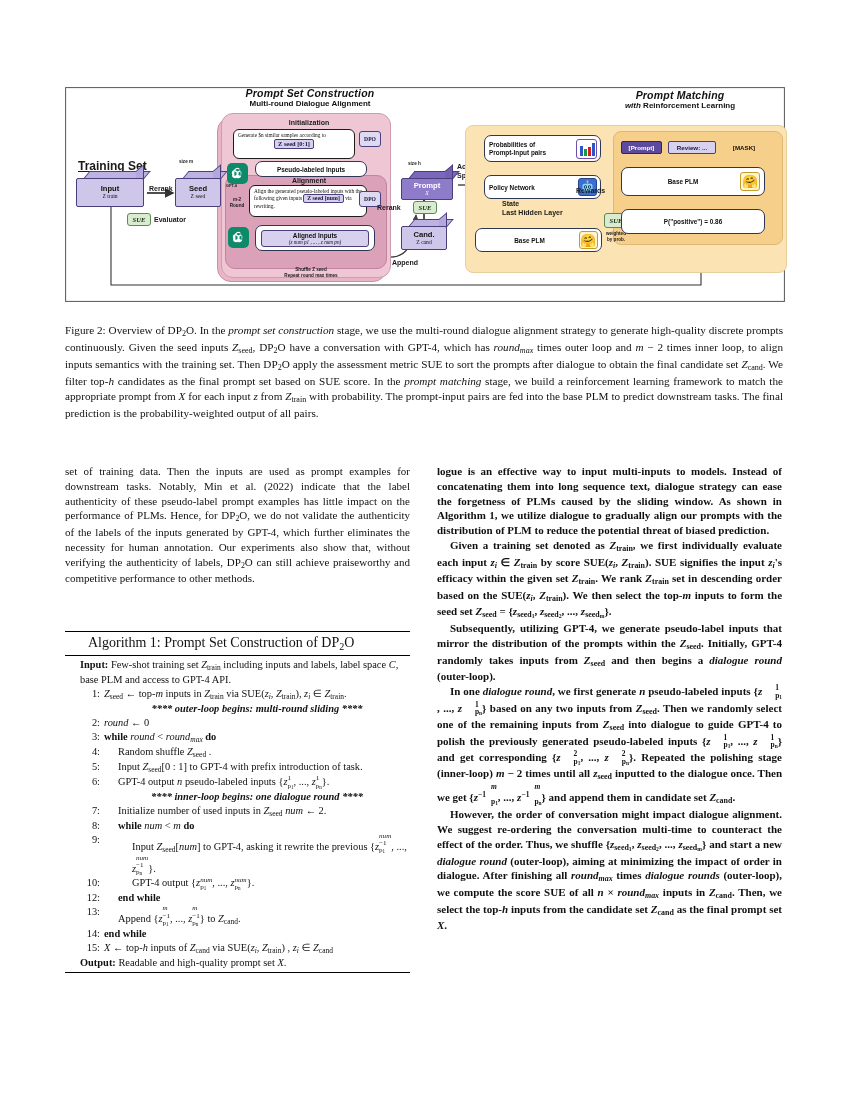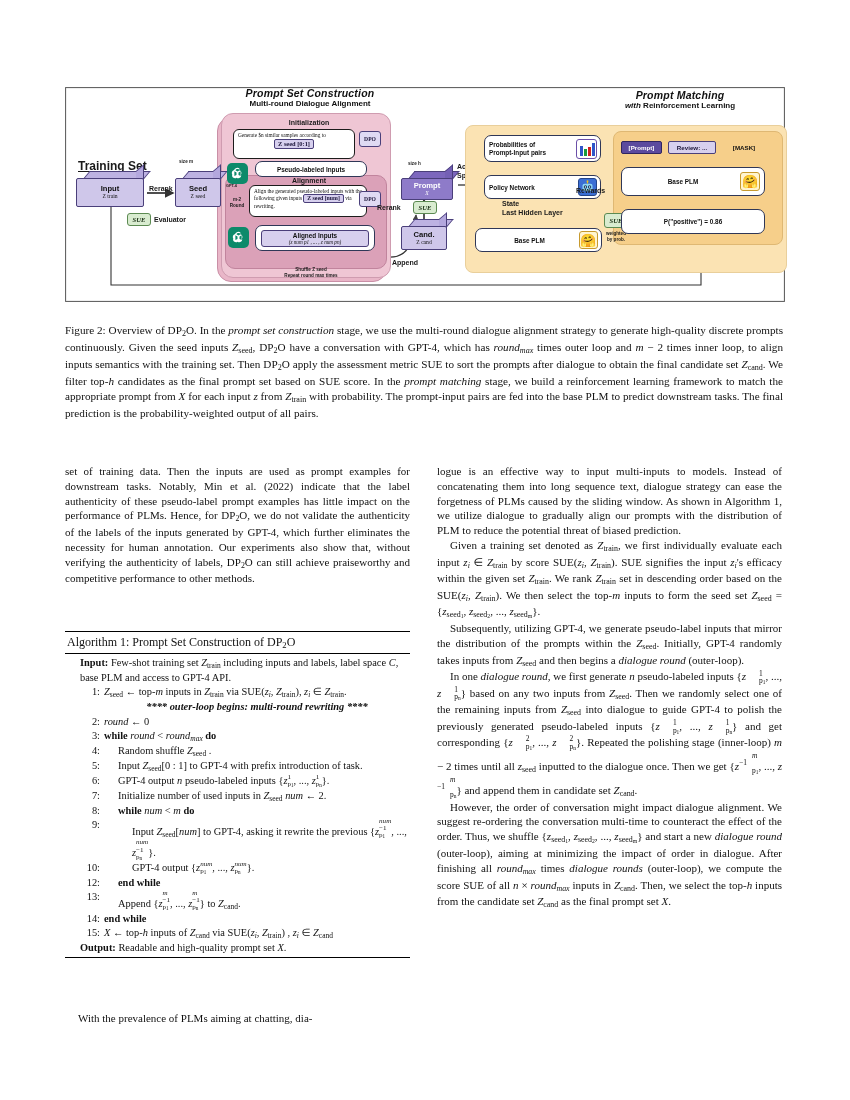--- a/index.html
+++ b/index.html
@@ -148,29 +148,29 @@
     position:absolute; left:65px; top:314px; width:718px;
     font-size:11.2px; line-height:1.36; text-align:justify;
   }
   .caption i{ font-style:italic; }
   sub{ font-size:.72em; vertical-align:-0.25em; }
   .mi{ font-style:italic; }
 
   
   .col{ position:absolute; width:345px; font-size:11px; line-height:1.345; text-align:justify; }
   .col-l{ left:65px; top:455px; }
-  .col-r{ left:437px; top:455px; }
+  .col-r{ left:437px; top:455px;font-weight:bold; }
   .col p{ margin:0; text-indent:13px; }
   .col p.noind{ text-indent:0; }
 
   
   .algo{ position:absolute; left:65px; top:622px; width:345px; }
   .algo .rule{ border-top:1.1px solid #000; }
   .algo .rule-thin{ border-top:0.8px solid #000; }
-  .algo .atitle{ font-size:12px; padding:3px 0 3px 2px; }
+  .algo .atitle{ font-size:14px; padding:3px 0 3px 2px;margin-left:21px; }
   .algo .abody{ font-size:10.4px; line-height:1.36; padding:2px 0 2px 0; }
   .algo .line{ display:flex;margin-left:15px; }
   .algo .num{ width:20px; text-align:right; flex:none; padding-right:4px; font-family:"Liberation Serif",serif;}
   .algo .txt{ flex:1; }
   .algo .ind1{ padding-left:14px; }
   .algo .ind2{ padding-left:28px; }
   .algo .cmt{ font-style:italic; font-weight:bold; text-align:center; }
   .algo b{ font-weight:bold; }
   .cal{ font-family:"Liberation Serif",serif; font-style:italic; }
   .supsub{ display:inline-block; vertical-align:-0.35em; font-size:.68em; line-height:1; text-align:left; }
@@ -432,41 +432,45 @@
           <span>Few-shot training set <span class="cal">Z</span><sub>train</sub> including inputs and labels, label space <span class="cal">C</span>, base PLM and access to GPT-4 API.</span>
         </div>
       </div>
       <div id="algo-lines">
           <div class="line">
             <div class="num">1:</div>
             <div class="txt"><span class="cal">Z</span><sub>seed</sub> ← top-<span class="mi">m</span> inputs in <span class="cal">Z</span><sub>train</sub> via SUE(<span class="mi">z<sub>i</sub></span>, <span class="cal">Z</span><sub>train</sub>), <span class="mi">z<sub>i</sub></span> ∈ <span class="cal">Z</span><sub>train</sub>.</div>
           </div>
           <div class="line">
             <div class="num"></div>
-            <div class="txt cmt">**** outer-loop begins: multi-round rewriting ****</div>
+            <div class="txt cmt">**** outer-loop begins: multi-round sliding ****</div>
           </div>
           <div class="line">
             <div class="num">2:</div>
             <div class="txt"><span class="mi">round</span> ← 0</div>
           </div>
           <div class="line">
             <div class="num">3:</div>
             <div class="txt"><b>while</b> <span class="mi">round</span> &lt; <span class="mi">round<sub>max</sub></span> <b>do</b></div>
           </div>
           <div class="line">
             <div class="num">4:</div>
             <div class="txt ind1">Random shuffle <span class="cal">Z</span><sub>seed</sub> .</div>
           </div>
           <div class="line">
             <div class="num">5:</div>
             <div class="txt ind1">Input <span class="cal">Z</span><sub>seed</sub>[0 : 1] to GPT-4 with prefix introduction of task.</div>
           </div>
           <div class="line">
             <div class="num">6:</div>
             <div class="txt ind1">GPT-4 output <span class="mi">n</span> pseudo-labeled inputs {<span class="mi">z</span><span class="supsub"><span>1</span><span>p<sub>1</sub></span></span>, ..., <span class="mi">z</span><span class="supsub"><span>1</span><span>p<sub>n</sub></span></span>}.</div>
+          </div>
+          <div class="line">
+            <div class="num"></div>
+            <div class="txt cmt">**** inner-loop begins: one dialogue round ****</div>
           </div>
           <div class="line">
             <div class="num">7:</div>
             <div class="txt ind1">Initialize number of used inputs in <span class="cal">Z</span><sub>seed</sub> <span class="mi">num</span> ← 2.</div>
           </div>
           <div class="line">
             <div class="num">8:</div>
             <div class="txt ind1"><b>while</b> <span class="mi">num</span> &lt; <span class="mi">m</span> <b>do</b></div>
           </div>
           <div class="line">
@@ -501,23 +505,20 @@
       <div class="line">
         <div class="txt">
           <b>Output:</b>
           <span>Readable and high-quality prompt set <span class="cal">X</span>.</span>
         </div>
       </div>
     </div>
     <div class="rule"></div>
   </div>
 
-  <div class="col" style="left:65px; top:1002px;">
-    <p>With the prevalence of PLMs aiming at chatting, dia-</p>
-  </div>
 
   <div class="col col-r">
     <p class="noind">logue is an effective way to input multi-inputs to models. Instead of concatenating them into long sequence text, dialogue strategy can ease the forgetness of PLMs caused by the sliding window. As shown in Algorithm 1, we utilize dialogue to gradually align our prompts with the distribution of PLM to reduce the potential threat of biased prediction.</p>
     <p>Given a training set denoted as <span class="cal">Z</span><sub>train</sub>, we first individually evaluate each input <span class="mi">z<sub>i</sub></span> ∈ <span class="cal">Z</span><sub>train</sub> by score SUE(<span class="mi">z<sub>i</sub></span>, <span class="cal">Z</span><sub>train</sub>). SUE signifies the input <span class="mi">z<sub>i</sub></span>'s efficacy within the given set <span class="cal">Z</span><sub>train</sub>. We rank <span class="cal">Z</span><sub>train</sub> set in descending order based on the SUE(<span class="mi">z<sub>i</sub></span>, <span class="cal">Z</span><sub>train</sub>). We then select the top-<span class="mi">m</span> inputs to form the seed set <span class="cal">Z</span><sub>seed</sub> = {<span class="mi">z</span><sub>seed<sub>1</sub></sub>, <span class="mi">z</span><sub>seed<sub>2</sub></sub>, ..., <span class="mi">z</span><sub>seed<sub>m</sub></sub>}.</p>
     <p>Subsequently, utilizing GPT-4, we generate pseudo-label inputs that mirror the distribution of the prompts within the <span class="cal">Z</span><sub>seed</sub>. Initially, GPT-4 randomly takes inputs from <span class="cal">Z</span><sub>seed</sub> and then begins a <i>dialogue round</i> (outer-loop).</p>
     <p>In one <i>dialogue round</i>, we first generate <span class="mi">n</span> pseudo-labeled inputs {<span class="mi">z</span><span class="supsub"><span>1</span><span>p<sub>1</sub></span></span>, ..., <span class="mi">z</span><span class="supsub"><span>1</span><span>p<sub>n</sub></span></span>} based on any two inputs from <span class="cal">Z</span><sub>seed</sub>. Then we randomly select one of the remaining inputs from <span class="cal">Z</span><sub>seed</sub> into dialogue to guide GPT-4 to polish the previously generated pseudo-labeled inputs {<span class="mi">z</span><span class="supsub"><span>1</span><span>p<sub>1</sub></span></span>, ..., <span class="mi">z</span><span class="supsub"><span>1</span><span>p<sub>n</sub></span></span>} and get corresponding {<span class="mi">z</span><span class="supsub"><span>2</span><span>p<sub>1</sub></span></span>, ..., <span class="mi">z</span><span class="supsub"><span>2</span><span>p<sub>n</sub></span></span>}. Repeated the polishing stage (inner-loop) <span class="mi">m</span> − 2 times until all <span class="mi">z</span><sub>seed</sub> inputted to the dialogue once. Then we get {<span class="mi">z</span><span class="supsub"><span><span class="mi">m</span>−1</span><span>p<sub>1</sub></span></span>, ..., <span class="mi">z</span><span class="supsub"><span><span class="mi">m</span>−1</span><span>p<sub>n</sub></span></span>} and append them in candidate set <span class="cal">Z</span><sub>cand</sub>.</p>
     <p>However, the order of conversation might impact dialogue alignment. We suggest re-ordering the conversation multi-time to counteract the effect of the order. Thus, we shuffle {<span class="mi">z</span><sub>seed<sub>1</sub></sub>, <span class="mi">z</span><sub>seed<sub>2</sub></sub>, ..., <span class="mi">z</span><sub>seed<sub>m</sub></sub>} and start a new <i>dialogue round</i> (outer-loop), aiming at minimizing the impact of order in dialogue. After finishing all <span class="mi">round<sub>max</sub></span> times <i>dialogue rounds</i> (outer-loop), we compute the score SUE of all <span class="mi">n</span> × <span class="mi">round<sub>max</sub></span> inputs in <span class="cal">Z</span><sub>cand</sub>. Then, we select the top-<span class="mi">h</span> inputs from the candidate set <span class="cal">Z</span><sub>cand</sub> as the final prompt set <span class="cal">X</span>.</p>
   </div>
 
 </div>

